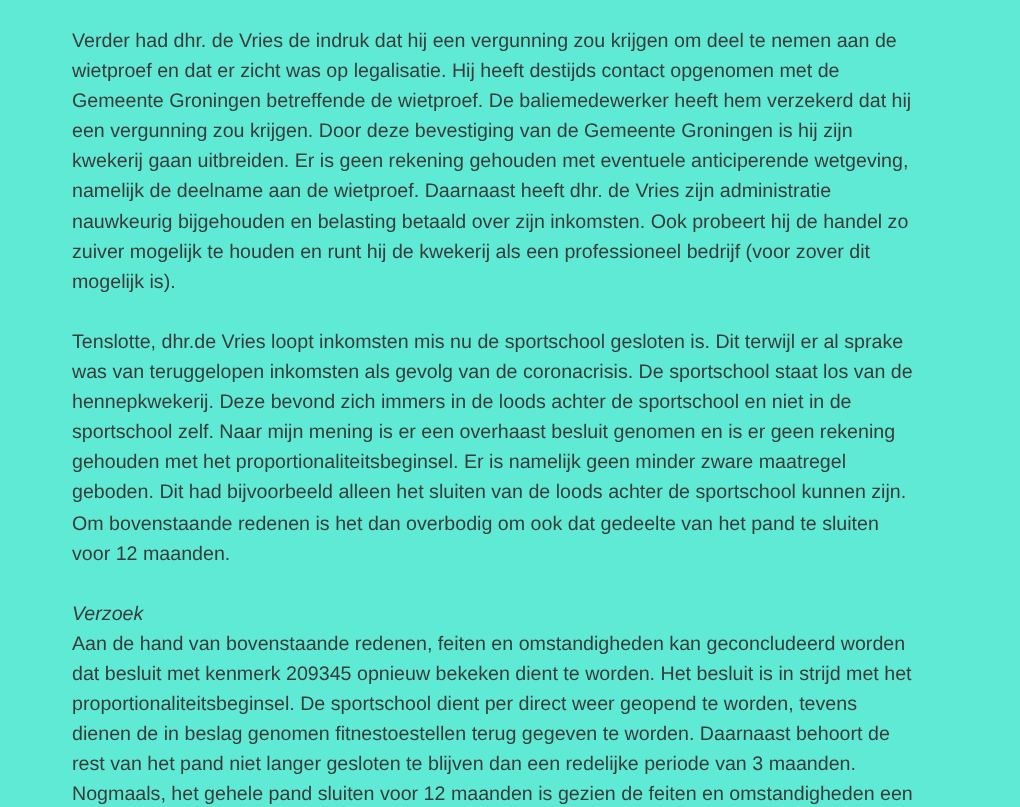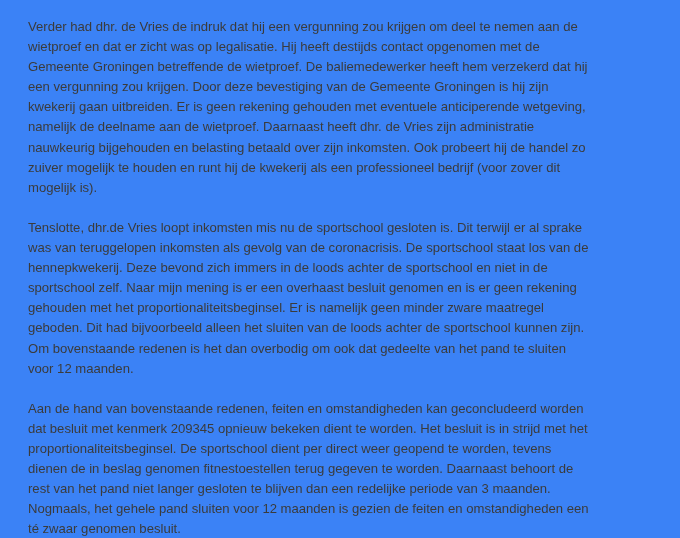--- a/index.html
+++ b/index.html
@@ -11,23 +11,23 @@
     width: 680px;
     height: 538px;
     background: #ffffff;
     font-family: "Liberation Sans", sans-serif;
     overflow: hidden;
   }
   .page {
     position: relative;
     width: 680px;
     height: 538px;
-    background: #3b82f6;
+    background: #5eead4;
     box-sizing: border-box;
-    padding: 17px 52px 0 28px;
+    padding: 17px 52px 0 48px;
   }
   .doc-body {
     width: 562px;
     color: #3b3b3b;
     font-size: 13.1px;
     line-height: 20.1px;
     text-align: left;
     -webkit-font-smoothing: antialiased;
   }
   .para {
@@ -54,17 +54,18 @@
   <div class="doc-body">
 
     <p class="para">Verder had dhr. de Vries de indruk dat hij een vergunning zou krijgen om deel te nemen aan de wietproef en dat er zicht was op legalisatie. Hij heeft destijds contact opgenomen met de Gemeente Groningen betreffende de wietproef. De baliemedewerker heeft hem verzekerd dat hij een vergunning zou krijgen. Door deze bevestiging van de Gemeente Groningen is hij zijn kwekerij gaan uitbreiden. Er is geen rekening gehouden met eventuele anticiperende wetgeving, namelijk de deelname aan de wietproef. Daarnaast heeft dhr.  de Vries zijn administratie nauwkeurig bijgehouden en belasting betaald over zijn inkomsten. Ook probeert hij de handel zo zuiver mogelijk te houden en runt hij de kwekerij als een professioneel bedrijf (voor zover dit mogelijk is).</p>
 
     <div class="spacer">&nbsp;</div>
 
     <p class="para">Tenslotte, dhr.de Vries loopt inkomsten mis nu de sportschool gesloten is. Dit terwijl er al sprake was van teruggelopen inkomsten als gevolg van de coronacrisis. De sportschool staat los van de hennepkwekerij. Deze bevond zich immers in de loods achter de sportschool en niet in de sportschool zelf. Naar mijn mening is er een overhaast besluit genomen en is er geen rekening gehouden met het proportionaliteitsbeginsel. Er is namelijk geen minder zware maatregel geboden. Dit had bijvoorbeeld alleen het sluiten van de loods achter de sportschool kunnen zijn. Om bovenstaande redenen is het dan overbodig om ook dat gedeelte van het pand te sluiten voor 12 maanden.</p>
 
     <div class="spacer">&nbsp;</div>
 
+    <p class="heading-italic">Verzoek</p>
 
     <p class="para">Aan de hand van bovenstaande redenen, feiten en omstandigheden kan geconcludeerd worden dat besluit met kenmerk 209345 opnieuw bekeken dient te worden. Het besluit is in strijd met het proportionaliteitsbeginsel. De sportschool dient per direct weer geopend te worden, tevens dienen de in beslag genomen fitnestoestellen terug gegeven te worden. Daarnaast behoort de rest van het pand niet langer gesloten te blijven dan een redelijke periode van 3 maanden. Nogmaals, het gehele pand sluiten voor 12 maanden is gezien de feiten en omstandigheden een té zwaar genomen besluit.</p>
 
   </div>
 </div>
 
 </body></html>

